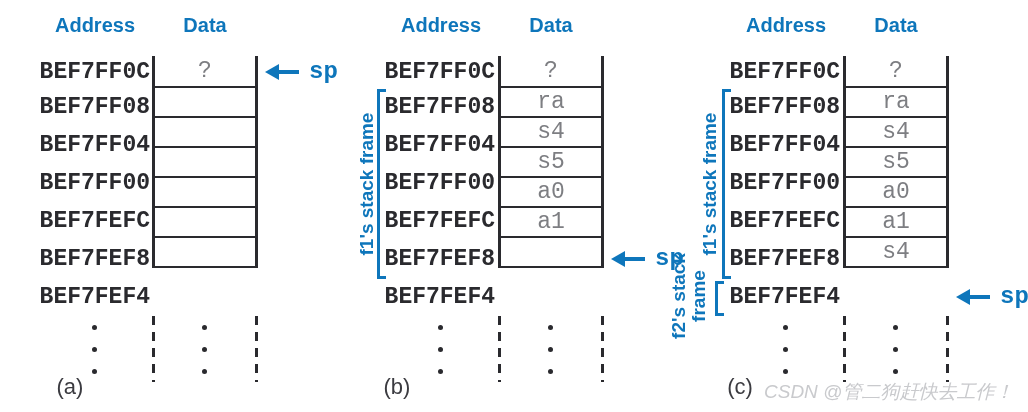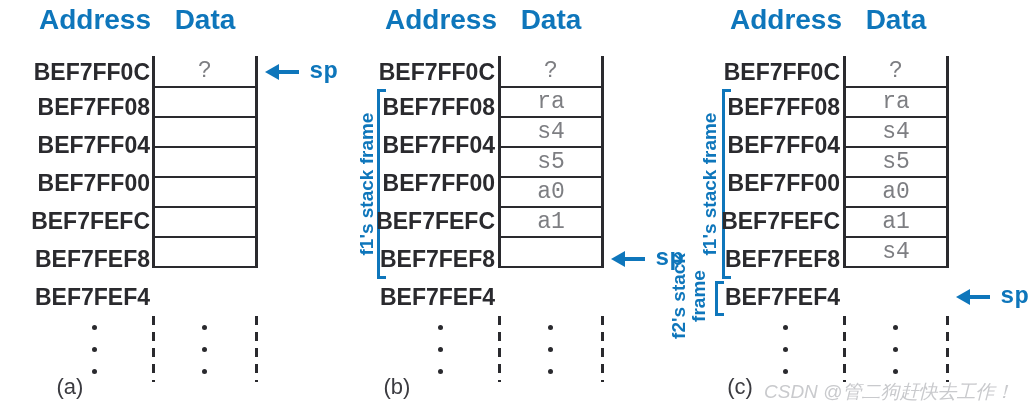--- a/index.html
+++ b/index.html
@@ -2,28 +2,28 @@
 <html><head>
 <meta charset="utf-8">
 <style>
   html,body{margin:0;padding:0;background:#ffffff;}
   #stage{
     position:relative;width:1028px;height:412px;background:#ffffff;overflow:hidden;
     font-family:"Liberation Sans",sans-serif;
   }
   
   .col-hdr{
-    position:absolute;top:4px;width:120px;text-align:center;
-    font-weight:bold;font-size:28px;color:var(--accent);
+    position:absolute;top:14px;width:120px;text-align:center;
+    font-weight:bold;font-size:20px;color:var(--accent);
   }
   
   .addr-col{position:absolute;top:56px;width:130px;}
   .addr{
     height:38px;line-height:38px;text-align:right;
-    font-family:Liberation Sans, sans-serif;
+    font-family:Liberation Mono, monospace;
     font-weight:bold;font-size:23px;color:var(--ink);letter-spacing:0px;
   }
   .addr.first{height:32px;line-height:32px;}
   
   .stackbox{
     position:absolute;top:56px;width:106px;box-sizing:border-box;
     border-left:3px solid var(--ink);border-right:3px solid var(--ink);
   }
   .cell{
     height:30px;box-sizing:border-box;border-bottom:2.5px solid var(--ink);

